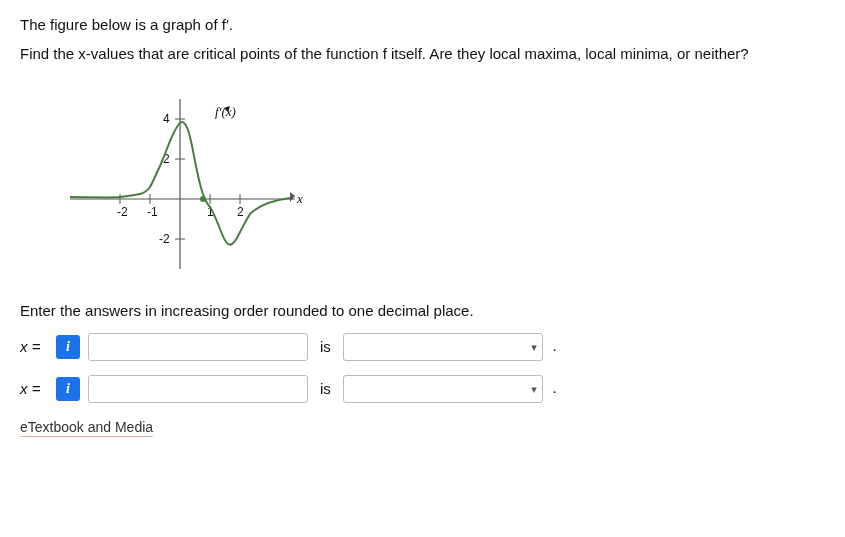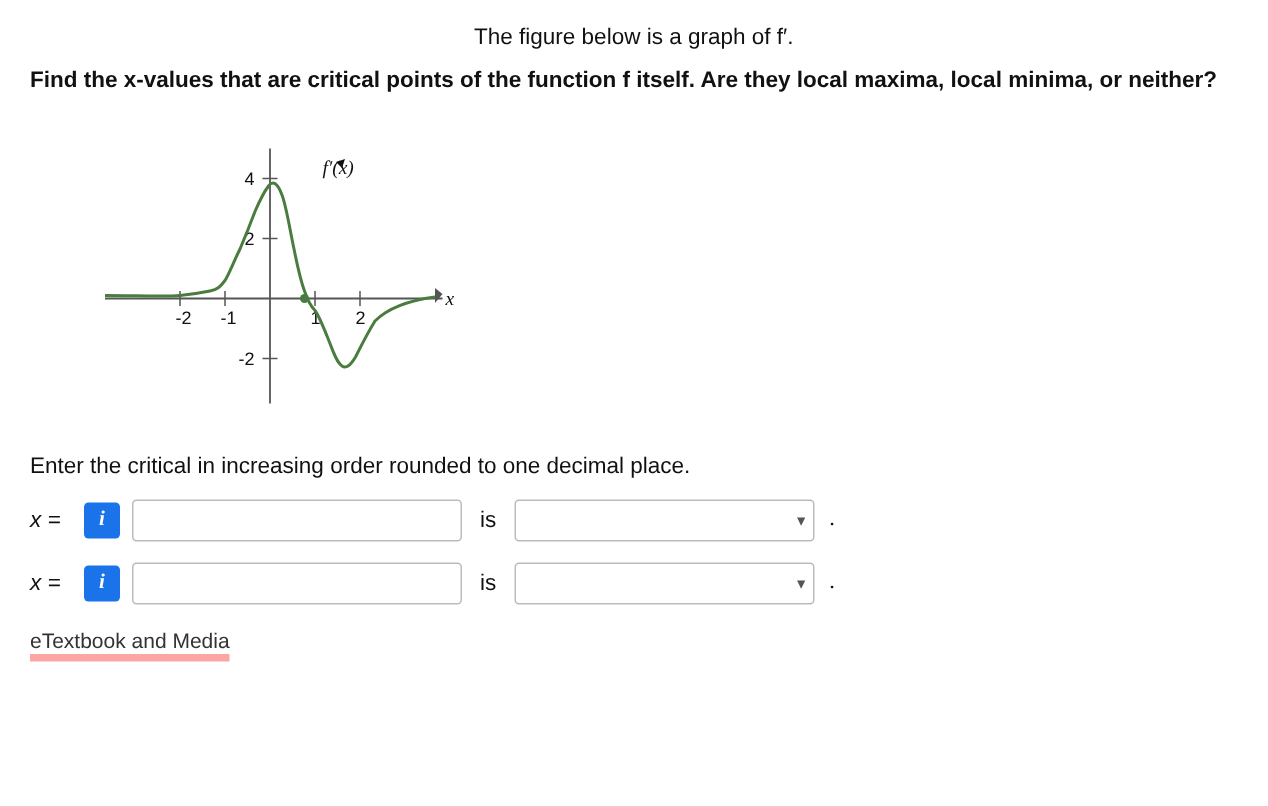--- a/index.html
+++ b/index.html
@@ -8,21 +8,20 @@
       background: #fff;
       color: #111;
       width: 845px;
       min-height: 537px;
       padding: 16px 20px 12px 20px;
       font-size: 15px;
     }
     .problem-intro {
       margin-bottom: 10px;
       font-size: 15px;
-      text-align: center;
     }
     .problem-question {
       margin-bottom: 18px;
       font-size: 15px;
       line-height: 1.5;
     }
     .graph-container {
       display: flex;
       justify-content: flex-start;
       margin-bottom: 18px;
@@ -122,21 +121,21 @@
     }
     .etextbook-row {
       margin-top: 10px;
     }
   </style>
 </head>
 <body>
 
 <p class="problem-intro" style="font-family: Arial, sans-serif; font-size: 15px;">The figure below is a graph of f′.</p>
 
-<p class="problem-question" style="font-family: Arial, sans-serif; font-size: 15px; margin-top: 10px; font-weight: bold;">Find the x-values that are critical points of the function f itself. Are they local maxima, local minima, or neither?</p>
+<p class="problem-question" style="font-family: Arial, sans-serif; font-size: 15px; margin-top: 10px;">Find the x-values that are critical points of the function f itself. Are they local maxima, local minima, or neither?</p>
 
 <div class="graph-container">
   <div class="graph-area">
     <svg class="graph-svg" viewBox="-10 -10 260 200" xmlns="http://www.w3.org/2000/svg">
 
       <defs>
         <clipPath id="graph-clip">
           <rect x="10" y="5" width="220" height="170"></rect>
         </clipPath>
       </defs>
@@ -189,21 +188,21 @@
                C 171,152 174,149 177,144
                C 180,138 185,128 190,120
                C 200,110 215,106 230,104" stroke="#4a7c3f" stroke-width="2" fill="none"></path>
 
       <circle cx="143" cy="105" r="3" fill="#4a7c3f"></circle>
 
     </svg>
   </div>
 </div>
 
-<p style="font-family: Arial, sans-serif; font-size: 15px; margin-bottom: 14px;">Enter the critical in increasing order rounded to one decimal place.</p>
+<p style="font-family: Arial, sans-serif; font-size: 15px; margin-bottom: 14px;">Enter the answers in increasing order rounded to one decimal place.</p>
 
 <div class="answer-section">
 
   <div class="answer-row">
     <span class="x-equals" style="font-family: Arial, sans-serif; font-style: italic;">x =</span>
     <button class="info-btn">
       <span>i</span>
     </button>
     <input class="answer-input" type="text" value="" placeholder="" style="">
     <span class="is-label" style="font-family: Arial, sans-serif;">is</span>
@@ -234,14 +233,14 @@
         <option value="neither">neither</option>
       </select>
       <span class="chevron-down">▾</span>
     </div>
     <span class="dot-period">.</span>
   </div>
 
 </div>
 
 <div class="etextbook-row">
-  <button class="etextbook-btn" style="font-family: Arial, sans-serif; color: #333; text-decoration: none; font-size: 14px; font-weight: normal; border-bottom: 5px solid #fca5a5; padding-bottom: 1px;">eTextbook and Media</button>
+  <button class="etextbook-btn" style="font-family: Arial, sans-serif; color: #333; text-decoration: none; font-size: 14px; font-weight: normal; border-bottom: 1px solid #fca5a5; padding-bottom: 1px;">eTextbook and Media</button>
 </div>
 
 </body></html>

